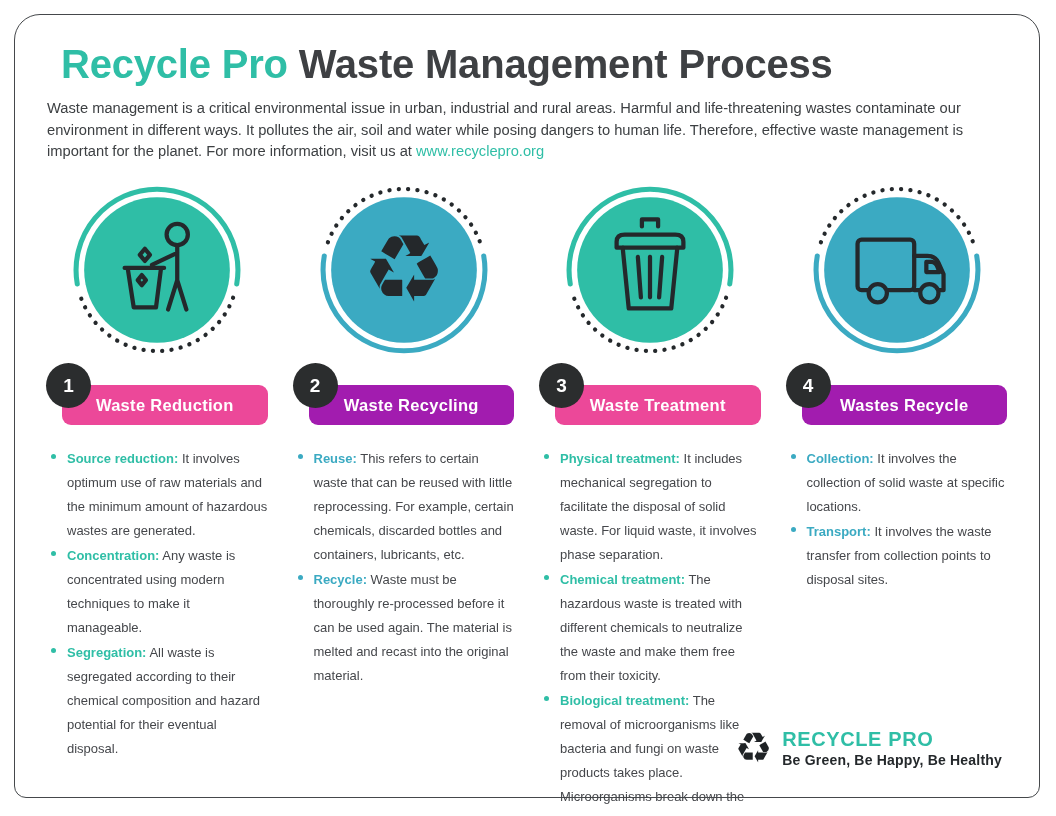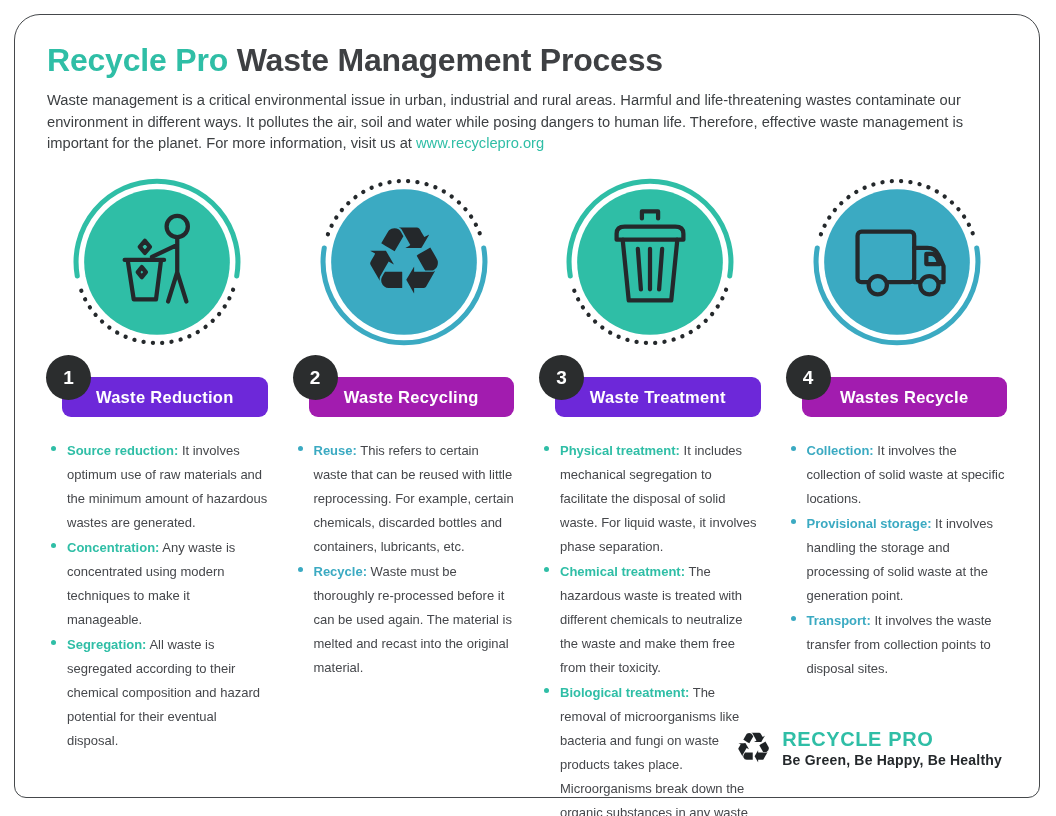--- a/index.html
+++ b/index.html
@@ -6,39 +6,39 @@
   body{
     width:1056px;height:816px;background:#ffffff;position:relative;overflow:hidden;
     font-family:"Liberation Sans","DejaVu Sans",sans-serif;
     -webkit-font-smoothing:antialiased;
   }
   .card{
     position:absolute;left:14px;top:14px;width:1026px;height:784px;
     border:1.6px solid #45484B;border-radius:26px 24px 12px 12px;
     padding:0 31px;box-sizing:border-box;background:#fff;
   }
-  .title{margin:27px 0 0 1px;font-size:32px;font-weight:700;color:#3E4043;letter-spacing:-.2px;}
+  .title{margin:27px 0 0 15px;font-size:40px;font-weight:700;color:#3E4043;letter-spacing:-.2px;}
   .title .accent{color:#2FBEA6;}
   .intro{margin:11px 0 0 1px;font-size:14.7px;line-height:21.7px;color:#3D4043;max-width:964px;}
   .intro a{color:#2FBEA6;font-weight:400;text-decoration:none;cursor:pointer;}
 
   .steps{display:grid;grid-template-columns:repeat(4,1fr);column-gap:24px;margin-top:21px;}
   .ringwrap{display:flex;justify-content:center;height:176px;}
   .barrow{position:relative;height:62px;margin-top:3px;}
   .badge{
     position:absolute;left:0;top:0;width:45px;height:45px;border-radius:50%;
     background:#2B2D2E;color:#fff;font-size:19px;font-weight:700;
     display:flex;align-items:center;justify-content:center;z-index:2;
   }
   .bar{
     position:absolute;left:16px;right:1px;top:22px;height:40px;border-radius:9px;
     color:#fff;display:flex;align-items:center;justify-content:center;
     font-size:16.5px;font-weight:700;letter-spacing:.3px;
   }
-  .col.green .bar{background:#6d28d9;}
+  .col.green .bar{background:#ec4899;}
   .col.blue .bar{background:#a21caf;}
 
   .points{list-style:none;margin:22px 0 0;padding:0;}
   .points li{position:relative;padding-left:21px;margin:0 0 1px;font-size:13px;line-height:24px;color:#45474B;}
   .points li::before{content:"";position:absolute;left:5px;top:7px;width:5px;height:5px;border-radius:50%;}
   .col.green .points li::before{background:#2FBEA6;}
   .col.blue .points li::before{background:#3BAAC2;}
   .col.green .lead{color:#2FBEA6;font-weight:700;}
   .col.blue .lead{color:#3BAAC2;font-weight:700;}
 
@@ -159,21 +159,20 @@
       <div class="barrow">
         <div class="badge">
             <span>4</span>
           </div>
         <div class="bar">
             <span>Wastes Recycle</span>
           </div>
       </div>
       <ul class="points">
         <li><span class="lead">Collection:</span> <span>It involves the collection of solid waste at specific locations.</span></li>
-        <li><span class="lead">Provisional storage:</span> <span>It involves handling the storage and processing of solid waste at the generation point.</span></li>
         <li><span class="lead">Transport:</span> <span>It involves the waste transfer from collection points to disposal sites.</span></li>
       </ul>
     </section>
 
   </div>
 
   <div class="logo">
     <span class="logo-glyph">♻</span>
     <div>
       <div class="logo-name">RECYCLE PRO</div>

